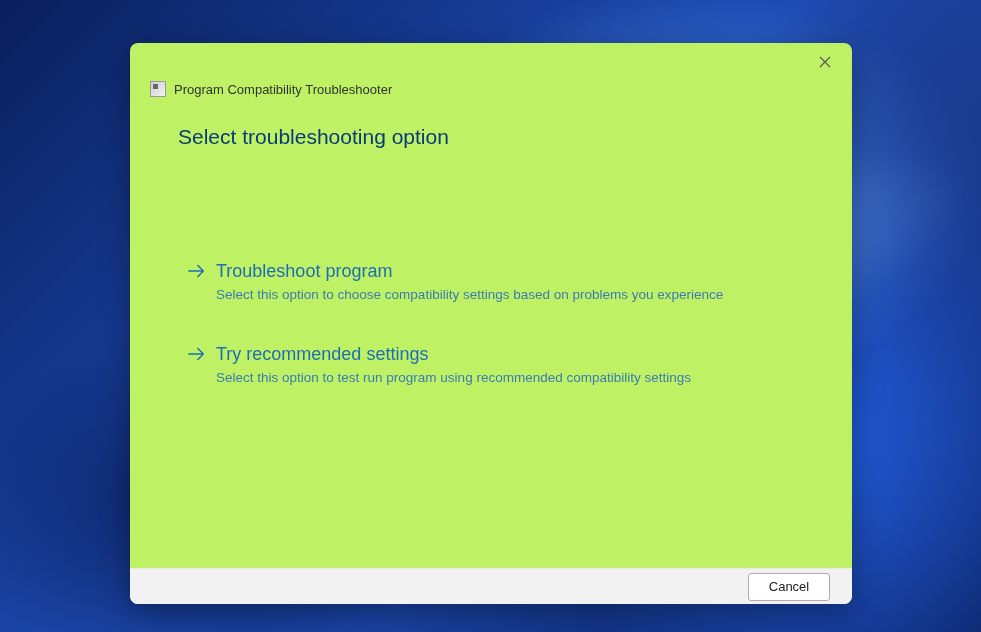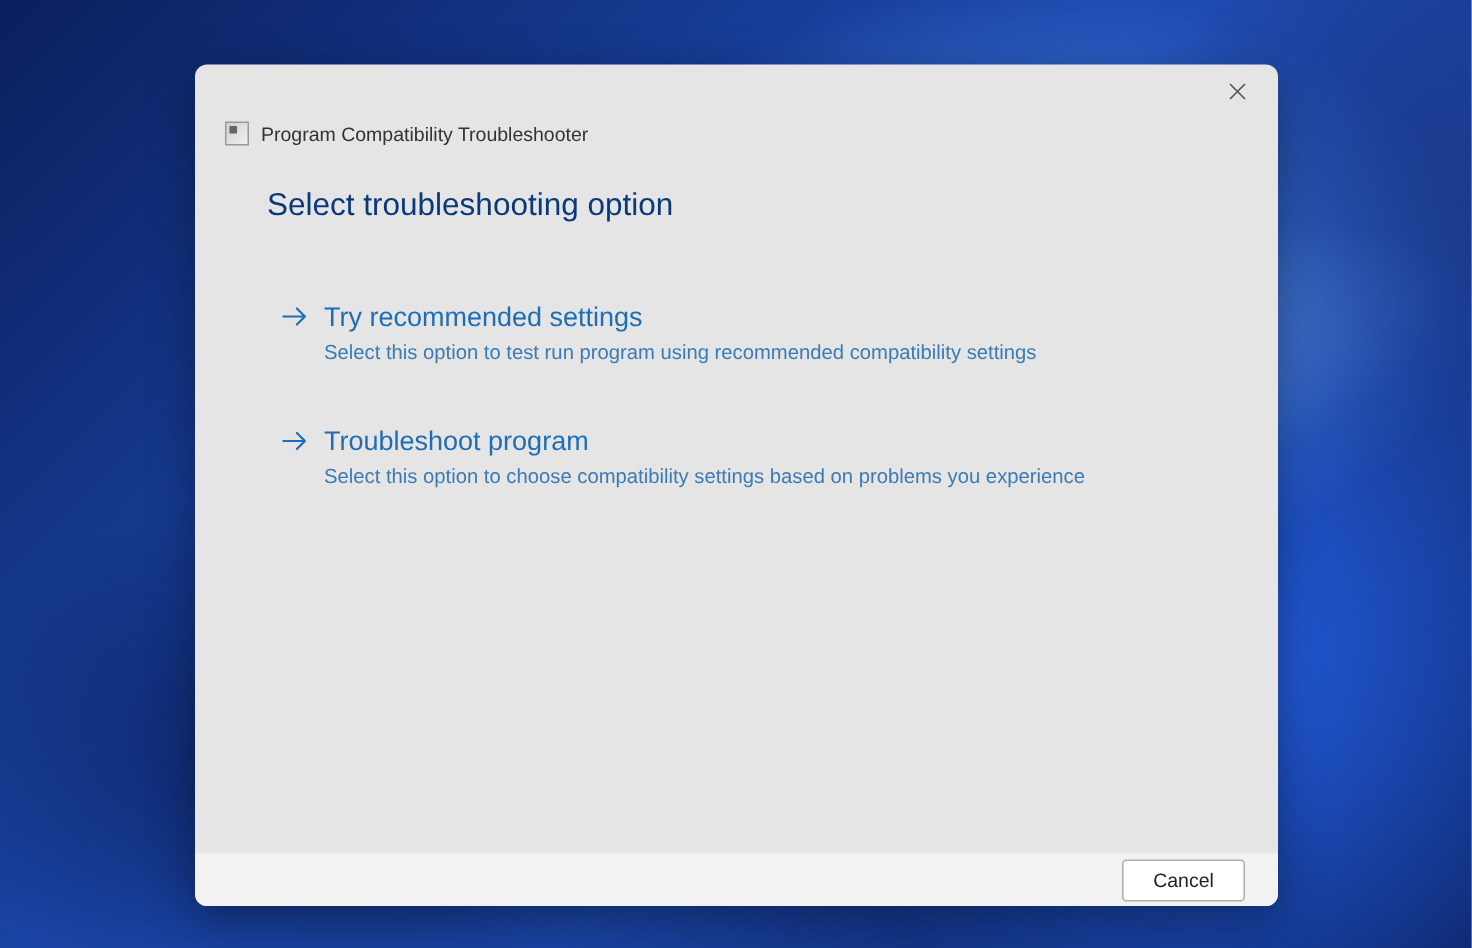--- a/index.html
+++ b/index.html
@@ -29,21 +29,21 @@
         radial-gradient(ellipse 700px 200px at 60% 50%, rgba(147,197,253,0.4) 0%, transparent 40%),
         radial-gradient(ellipse 300px 500px at 90% 40%, rgba(30,58,138,0.6) 0%, transparent 50%);
       transform: rotate(-15deg) scale(1.3);
     }
     .dialog {
       position: absolute;
       left: 130px;
       top: 43px;
       width: 722px;
       height: 561px;
-      background: #e5e5e5;
+      background: #bef264;
       border-radius: 8px;
       box-shadow: 0 8px 30px rgba(0,0,0,0.35);
       display: flex;
       flex-direction: column;
       overflow: hidden;
     }
     .titlebar {
       height: 38px;
       display: flex;
       justify-content: flex-end;
@@ -85,21 +85,21 @@
       color: #333;
     }
     .content {
       flex: 1;
       padding: 18px 48px 20px 48px;
     }
     .heading {
       font-size: 21px;
       color: #0a3a7a;
       font-weight: 400;
-      margin-bottom: 50px;
+      margin-bottom: 110px;
     }
     .options {
       padding-left: 10px;
     }
     .option {
       display: flex;
       align-items: flex-start;
       gap: 10px;
       margin-bottom: 36px;
       cursor: pointer;
@@ -174,34 +174,34 @@
 
     <div class="options">
 
       <div class="option">
         <span class="arrow-icon">
           <svg viewBox="0 0 20 16">
               <path d="M1 8 L17 8 M11 2 L17 8 L11 14" stroke="#1f6db5" stroke-width="1.6" fill="none" stroke-linecap="round" stroke-linejoin="round"></path>
             </svg>
         </span>
         <div class="option-text">
-          <div class="option-title">Try recommended settings</div>
-          <div class="option-desc">Select this option to test run program using recommended compatibility settings</div>
+          <div class="option-title">Troubleshoot program</div>
+          <div class="option-desc">Select this option to choose compatibility settings based on problems you experience</div>
         </div>
       </div>
 
       <div class="option">
         <span class="arrow-icon">
           <svg viewBox="0 0 20 16">
               <path d="M1 8 L17 8 M11 2 L17 8 L11 14" stroke="#1f6db5" stroke-width="1.6" fill="none" stroke-linecap="round" stroke-linejoin="round"></path>
             </svg>
         </span>
         <div class="option-text">
-          <div class="option-title">Troubleshoot program</div>
-          <div class="option-desc">Select this option to choose compatibility settings based on problems you experience</div>
+          <div class="option-title">Try recommended settings</div>
+          <div class="option-desc">Select this option to test run program using recommended compatibility settings</div>
         </div>
       </div>
 
     </div>
   </div>
 
   <div class="footer">
     <button class="cancel-btn">Cancel</button>
   </div>
 

